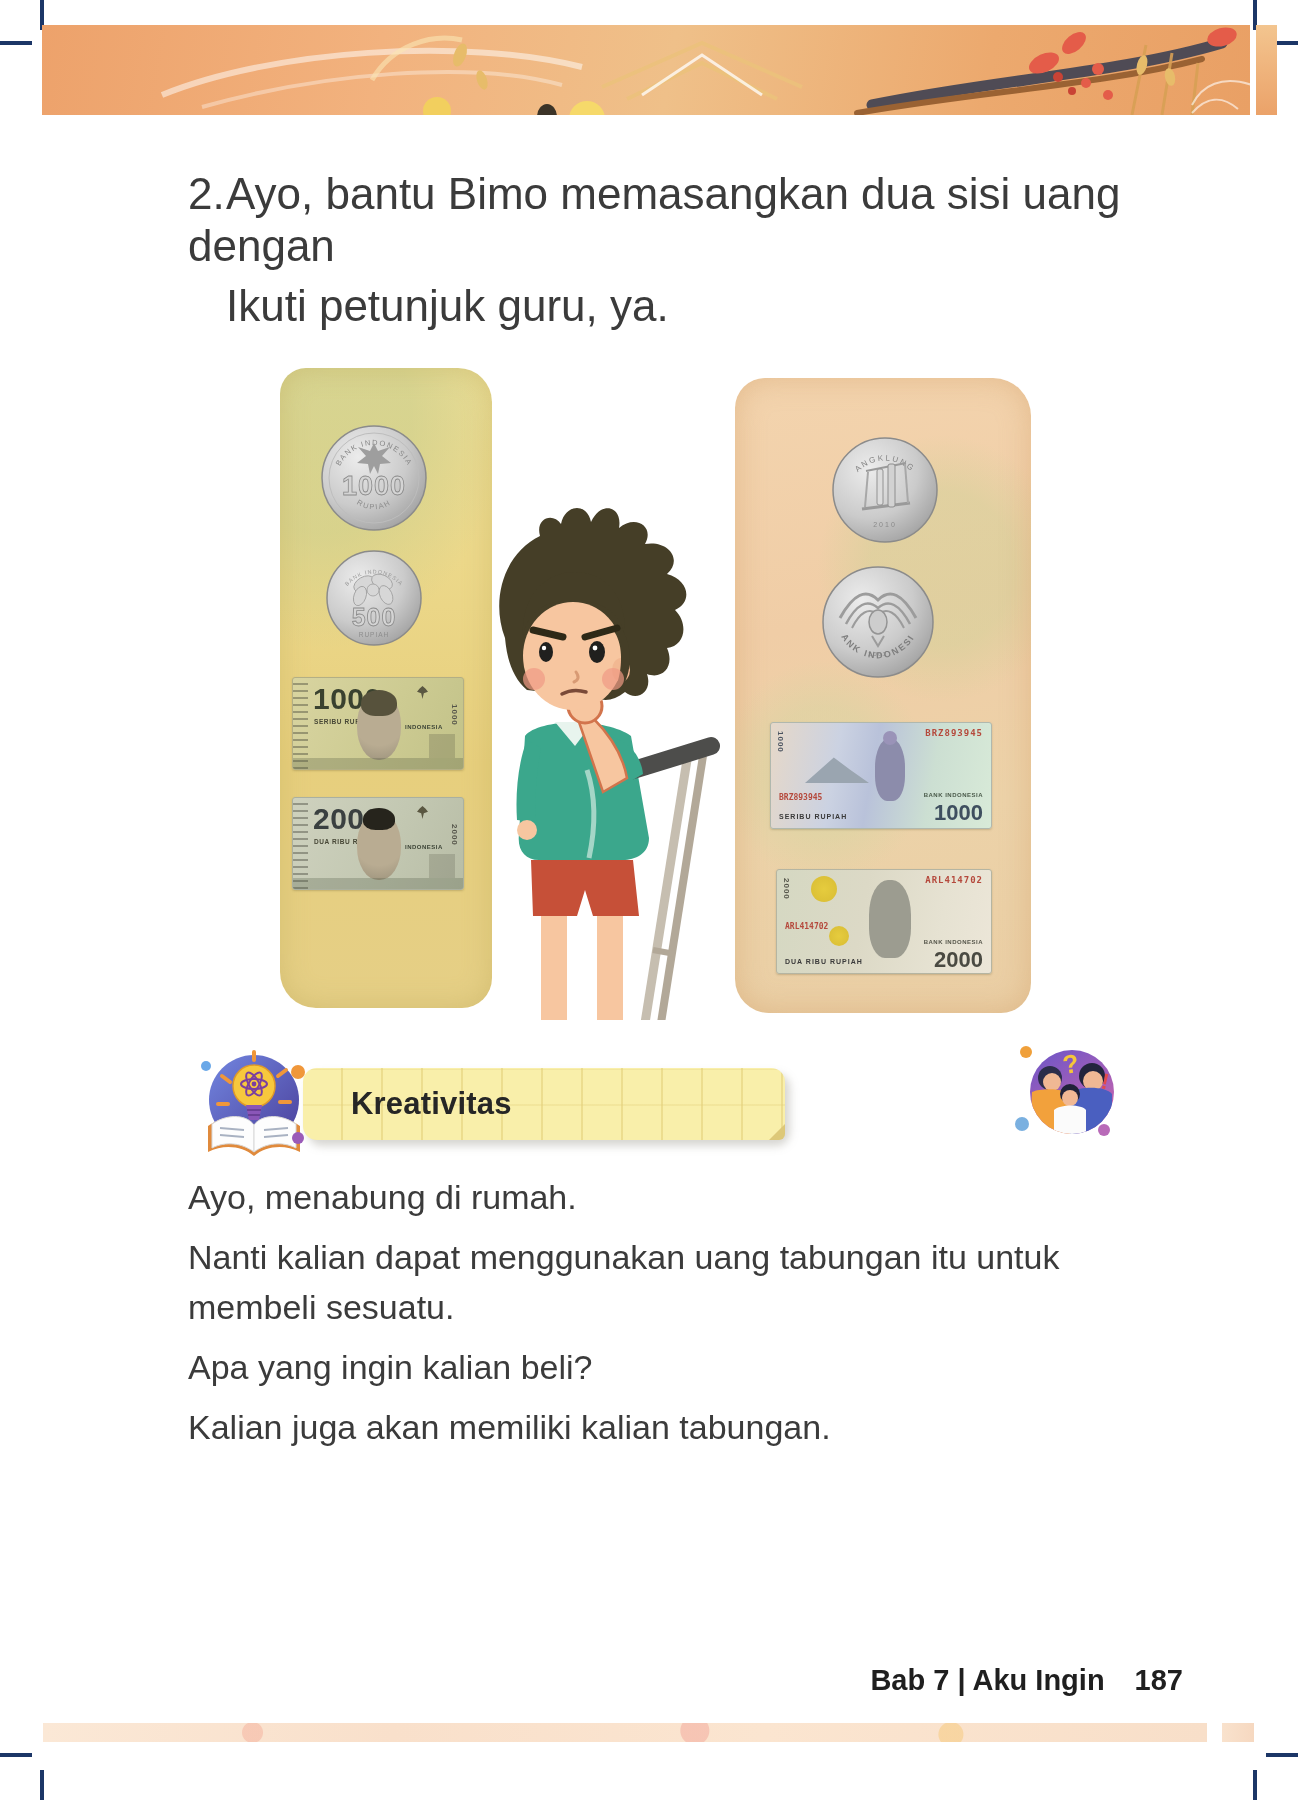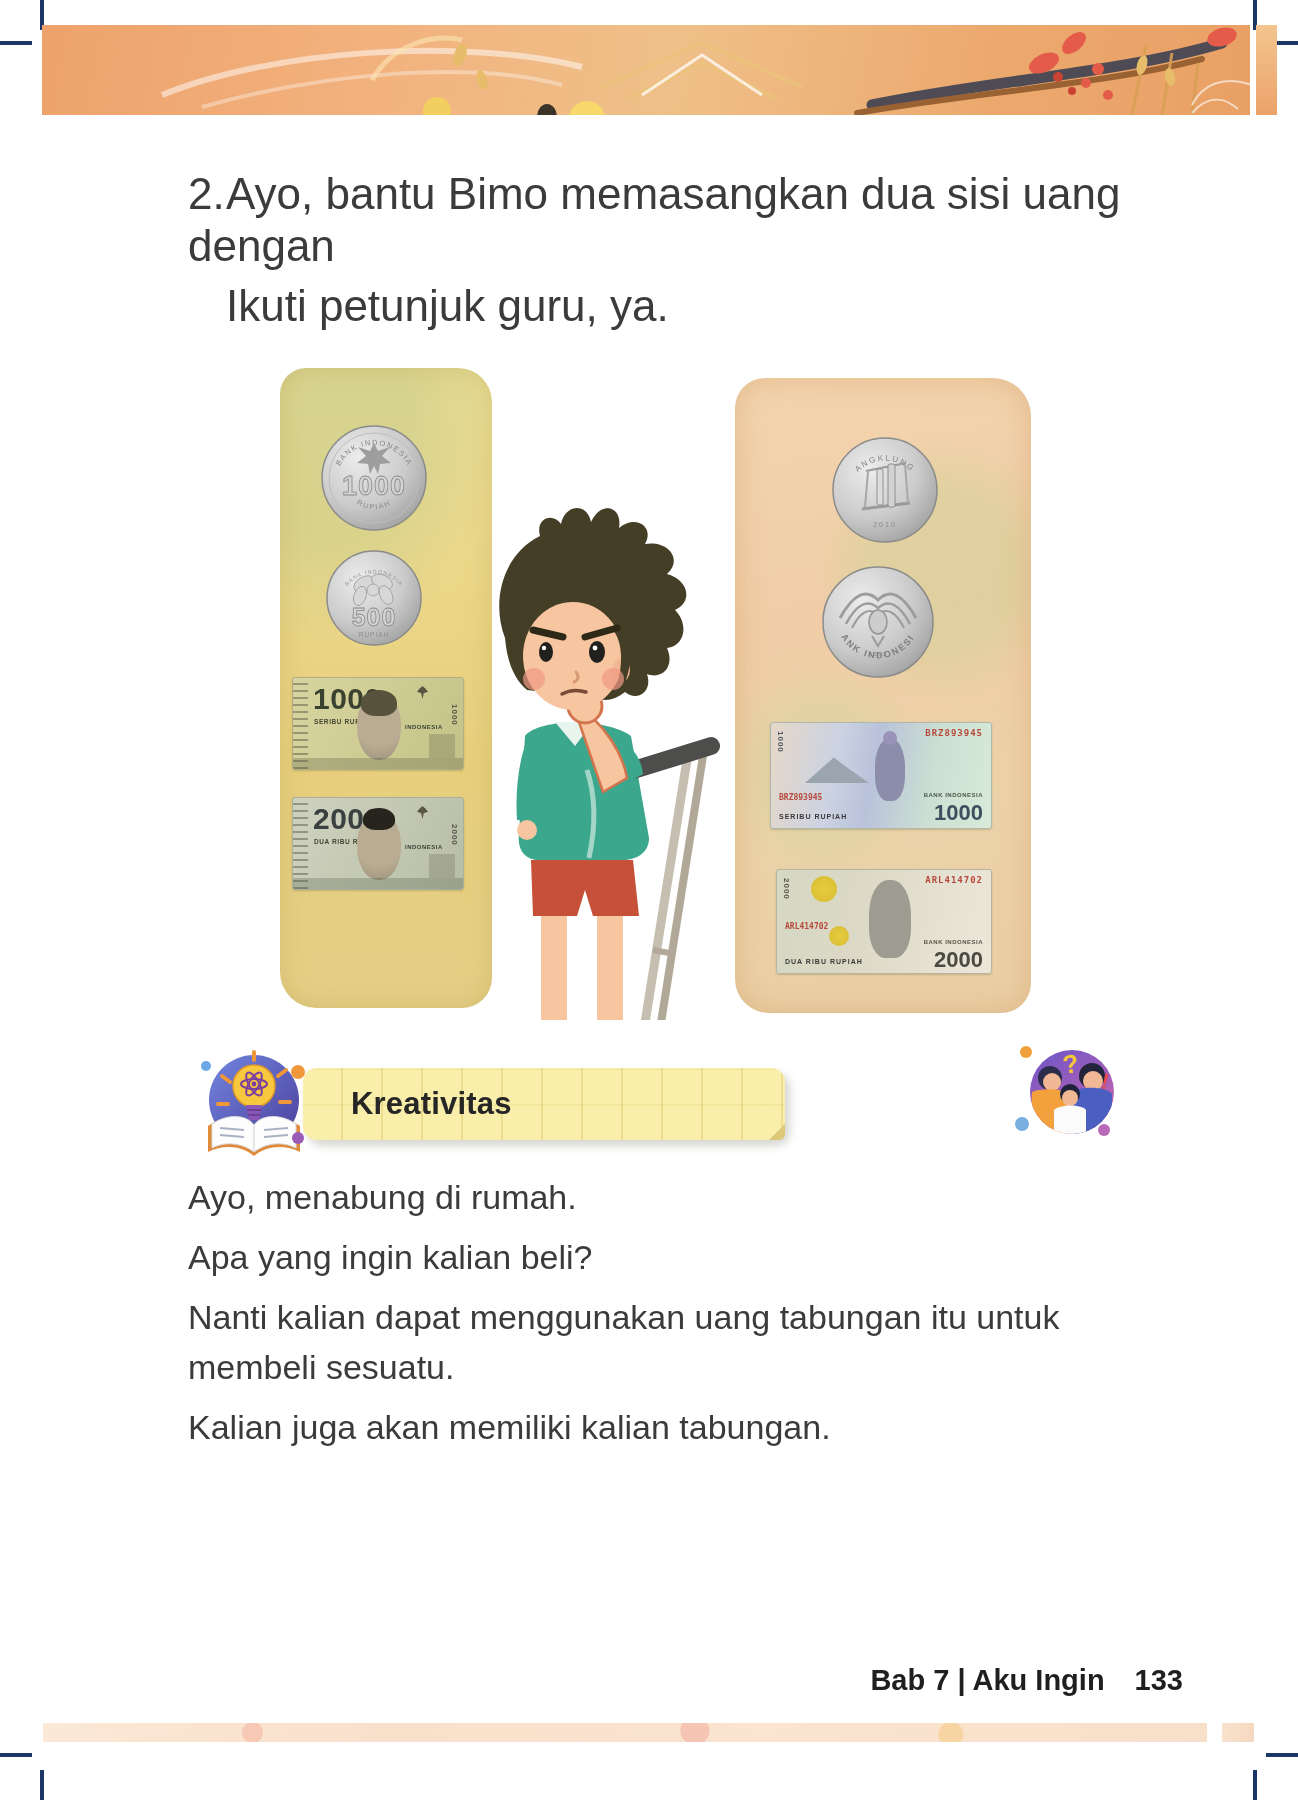--- a/index.html
+++ b/index.html
@@ -398,31 +398,31 @@
     <circle cx="14" cy="12" r="6" fill="#f0a03a"></circle>
     <circle cx="10" cy="84" r="7" fill="#7ab0e0"></circle>
     <circle cx="92" cy="90" r="6" fill="#b86ab8"></circle>
   </svg>
 
   <div class="paras">
     <div class="para">
         <div>Ayo, menabung di rumah.</div>
       </div>
     <div class="para">
-        <div>Apa yang ingin kalian beli?</div>
-      </div>
-    <div class="para">
       <div>Nanti kalian dapat menggunakan uang tabungan itu untuk</div>
       <div>membeli sesuatu.</div>
     </div>
     <div class="para">
+        <div>Apa yang ingin kalian beli?</div>
+      </div>
+    <div class="para">
         <div>Kalian juga akan memiliki kalian tabungan.</div>
       </div>
   </div>
 
   <div class="footer">
-    <span>Bab 7 | Aku Ingin</span><span class="pgnum">133</span>
+    <span>Bab 7 | Aku Ingin</span><span class="pgnum">187</span>
   </div>
 
   <div class="band-bottom"></div>
   <div class="band-bottom-piece"></div>
 
 </div>
 
 </body></html>

